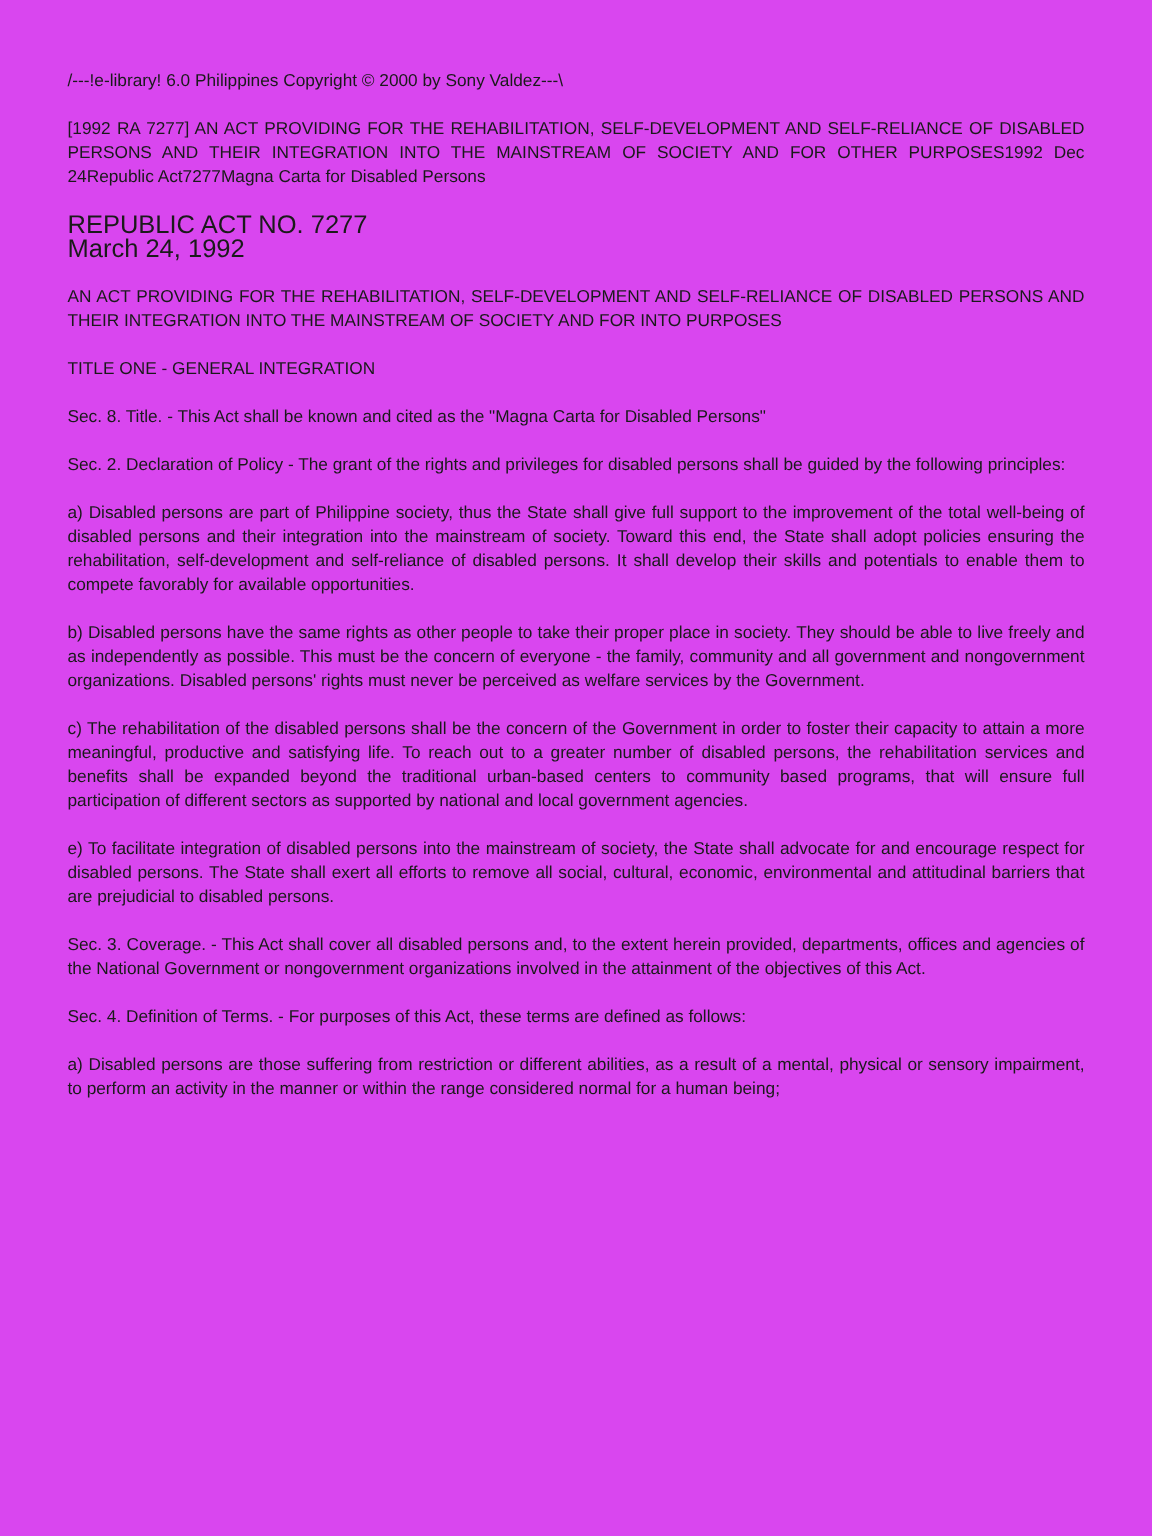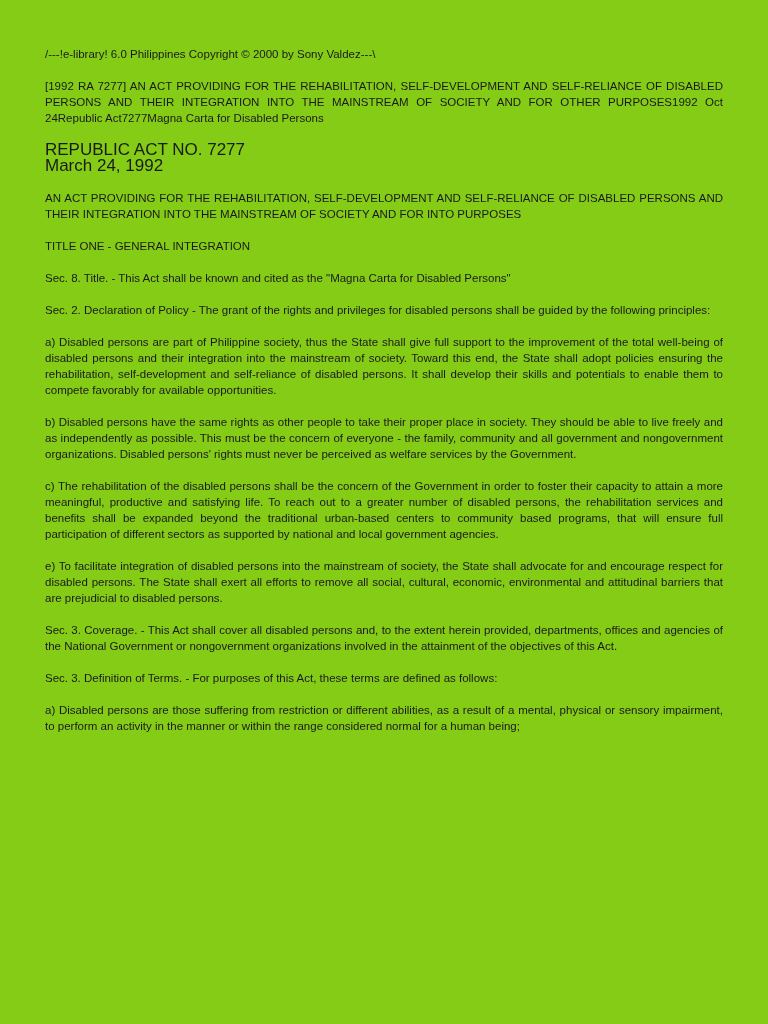--- a/index.html
+++ b/index.html
@@ -13,21 +13,21 @@
     height: 1024px;
     font-family: "Liberation Sans", sans-serif;
     color: #1a1a1a;
     -webkit-font-smoothing: antialiased;
   }
   .page {
     box-sizing: border-box;
     width: 768px;
     min-height: 1024px;
     padding: 46px 45px 20px 45px;
-    background: #84cc16;
+    background: #d946ef;
   }
   .doc-body {
     width: 678px;
   }
   p.block {
     margin: 0 0 16px 0;
     font-size: 11.5px;
     line-height: 16px;
     text-align: justify;
     text-justify: inter-word;
@@ -50,21 +50,21 @@
   }
 </style>
 </head>
 <body>
 
 <div class="page">
   <div class="doc-body">
 
     <p class="block plain">/---!e-library! 6.0 Philippines Copyright © 2000 by Sony Valdez---\</p>
 
-    <p class="block">[1992 RA 7277] AN ACT PROVIDING FOR THE REHABILITATION, SELF-DEVELOPMENT AND SELF-RELIANCE OF DISABLED PERSONS AND THEIR INTEGRATION INTO THE MAINSTREAM OF SOCIETY AND FOR OTHER PURPOSES1992 Oct 24Republic Act7277Magna Carta for Disabled Persons</p>
+    <p class="block">[1992 RA 7277] AN ACT PROVIDING FOR THE REHABILITATION, SELF-DEVELOPMENT AND SELF-RELIANCE OF DISABLED PERSONS AND THEIR INTEGRATION INTO THE MAINSTREAM OF SOCIETY AND FOR OTHER PURPOSES1992 Dec 24Republic Act7277Magna Carta for Disabled Persons</p>
 
     <div class="linegroup">
       <span class="ln">REPUBLIC ACT NO. 7277</span>
       <span class="ln">March 24, 1992</span>
     </div>
 
     <p class="block">AN ACT PROVIDING FOR THE REHABILITATION, SELF-DEVELOPMENT AND SELF-RELIANCE OF DISABLED PERSONS AND THEIR INTEGRATION INTO THE MAINSTREAM OF SOCIETY AND FOR INTO PURPOSES</p>
 
     <p class="block plain">TITLE ONE - GENERAL INTEGRATION</p>
 
@@ -77,18 +77,18 @@
 
     <p class="block">b) Disabled persons have the same rights as other people to take their proper place in society. They should be able to live freely and as independently as possible. This must be the concern of everyone - the family, community and all government and nongovernment organizations. Disabled persons' rights must never be perceived as welfare services by the Government.</p>
 
     <p class="block">c) The rehabilitation of the disabled persons shall be the concern of the Government in order to foster their capacity to attain a more meaningful, productive and satisfying life. To reach out to a greater number of disabled persons, the rehabilitation services and benefits shall be expanded beyond the traditional urban-based centers to community based programs, that will ensure full participation of different sectors as supported by national and local government agencies.</p>
 
 
     <p class="block">e) To facilitate integration of disabled persons into the mainstream of society, the State shall advocate for and encourage respect for disabled persons. The State shall exert all efforts to remove all social, cultural, economic, environmental and attitudinal barriers that are prejudicial to disabled persons.</p>
 
     <p class="block">Sec. 3. Coverage. - This Act shall cover all disabled persons and, to the extent herein provided, departments, offices and agencies of the National Government or nongovernment organizations involved in the attainment of the objectives of this Act.</p>
 
-    <p class="block plain">Sec. 3. Definition of Terms. - For purposes of this Act, these terms are defined as follows:</p>
+    <p class="block plain">Sec. 4. Definition of Terms. - For purposes of this Act, these terms are defined as follows:</p>
 
     <p class="block">a) Disabled persons are those suffering from restriction or different abilities, as a result of a mental, physical or sensory impairment, to perform an activity in the manner or within the range considered normal for a human being;</p>
 
   </div>
 </div>
 
 </body></html>

